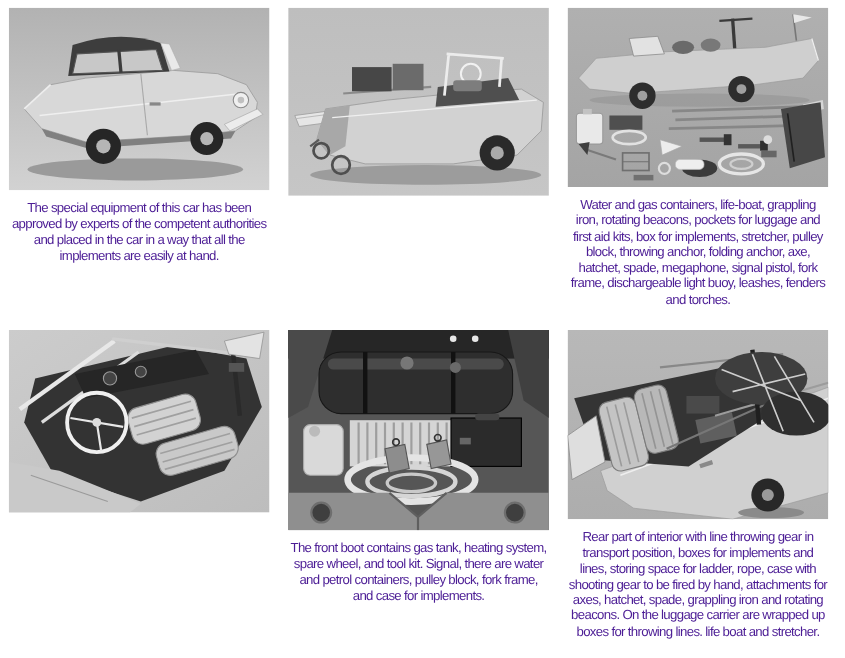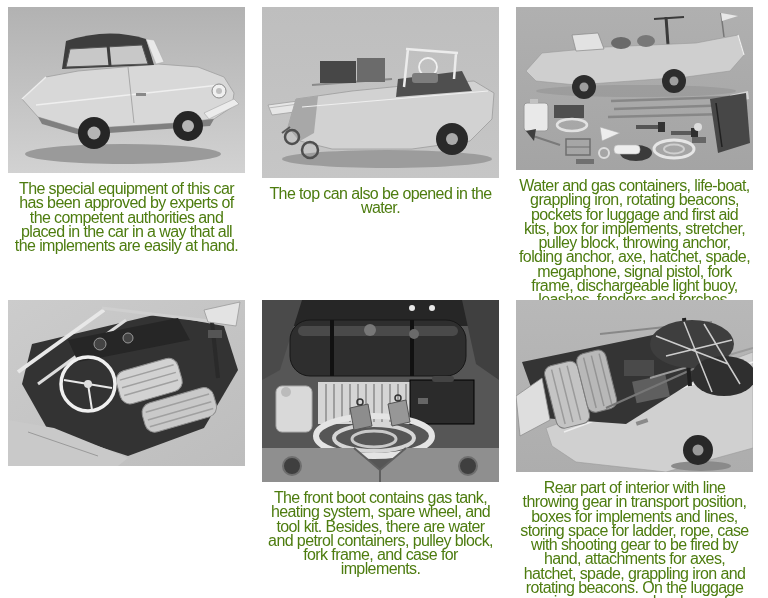--- a/index.html
+++ b/index.html
@@ -22,24 +22,24 @@
   figure {
     margin: 0;
     width: 237px;
   }
   .photo {
     display: block;
     width: 237px;
   }
   figcaption {
     margin: 9px 1px 0 1px;
-    font-size: 16px;
+    font-size: 12px;
     line-height: 14.3px;
     letter-spacing: -0.6px;
-    color: #4d7c0f;
+    color: #4c1d95;
     text-align: center;
   }
 </style>
 </head>
 <body>
 
 <div class="gallery">
 
   <figure>
     <svg class="photo" viewBox="0 0 237 166" width="237" height="166">
@@ -93,21 +93,20 @@
       <polygon points="136,72 200,64 210,84 134,90" fill="#4f4f4f"></polygon>
       <path d="M146,42 L142,80 M194,46 L192,72 M144,42 L196,46" stroke="#ececec" stroke-width="2.5" fill="none"></path>
       <circle cx="166" cy="60" r="9" fill="none" stroke="#f1f1f1" stroke-width="1.8"></circle>
       <rect x="150" y="66" width="26" height="10" rx="3" fill="#7d7d7d"></rect>
       <circle cx="190" cy="132" r="16" fill="#2a2a2a"></circle>
         <circle cx="190" cy="132" r="6" fill="#aaaaaa"></circle>
       <circle cx="30" cy="130" r="7" fill="none" stroke="#4f4f4f" stroke-width="2.5"></circle>
       <circle cx="48" cy="143" r="8" fill="none" stroke="#4f4f4f" stroke-width="2.5"></circle>
       <line x1="28" y1="120" x2="20" y2="126" stroke="#5a5a5a" stroke-width="2"></line>
     </svg>
-    <figcaption>The top can also be opened in the water.</figcaption>
   </figure>
 
   <figure>
     <svg class="photo" viewBox="0 0 237 163" width="237" height="163">
       <defs>
         <linearGradient id="g3" x1="0" y1="0" x2="0" y2="1">
           <stop offset="0" stop-color="#b0b0b0"></stop>
             <stop offset="1" stop-color="#a4a4a4"></stop>
         </linearGradient>
       </defs>
@@ -213,21 +212,21 @@
       <ellipse cx="112" cy="139" rx="22" ry="8" fill="none" stroke="#c9c9c9" stroke-width="3"></ellipse>
       <polygon points="88,108 106,104 110,126 92,130" fill="#8d8d8d" stroke="#555555"></polygon>
       <polygon points="126,104 144,100 148,122 130,126" fill="#979797" stroke="#555555"></polygon>
       <circle cx="98" cy="102" r="3" fill="none" stroke="#333333" stroke-width="1.5"></circle>
       <circle cx="136" cy="98" r="3" fill="none" stroke="#333333" stroke-width="1.5"></circle>
       <polygon points="0,148 92,148 118,170 144,148 237,148 237,182 0,182" fill="#8f8f8f"></polygon>
       <path d="M92,148 L118,170 L144,148 M118,170 L118,182" stroke="#5f5f5f" stroke-width="2" fill="none"></path>
       <circle cx="30" cy="166" r="9" fill="#3f3f3f" stroke="#6e6e6e" stroke-width="2"></circle>
       <circle cx="206" cy="166" r="9" fill="#3f3f3f" stroke="#6e6e6e" stroke-width="2"></circle>
     </svg>
-    <figcaption>The front boot contains gas tank, heating system, spare wheel, and tool kit. Besides, there are water and petrol containers, pulley block, fork frame, and case for implements.</figcaption>
+    <figcaption>The front boot contains gas tank, heating system, spare wheel, and tool kit. Signal, there are water and petrol containers, pulley block, fork frame, and case for implements.</figcaption>
   </figure>
 
   <figure>
     <svg class="photo" viewBox="0 0 237 172" width="237" height="172">
       <defs>
         <linearGradient id="g6" x1="0" y1="0" x2="0" y2="1">
           <stop offset="0" stop-color="#b8b8b8"></stop>
             <stop offset="1" stop-color="#adadad"></stop>
         </linearGradient>
       </defs>

